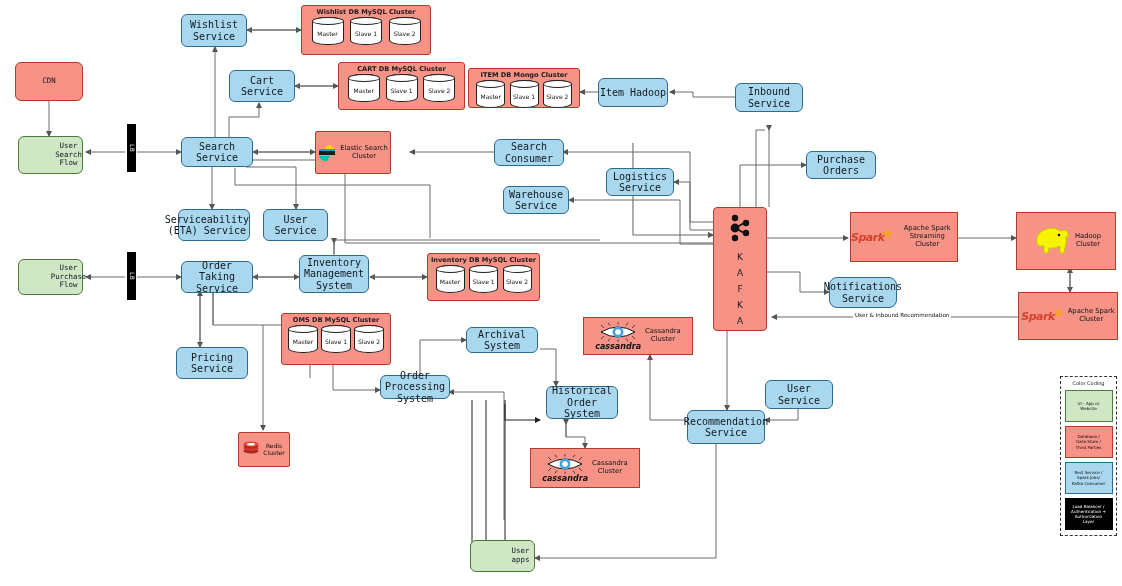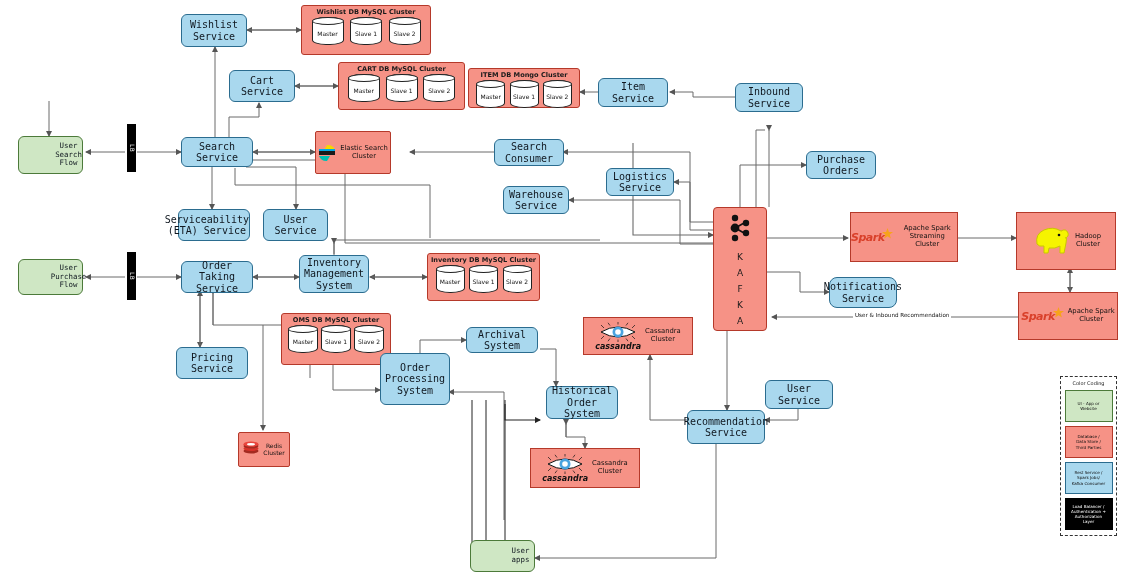--- a/index.html
+++ b/index.html
@@ -168,20 +168,23 @@
       <path d="M505,548 L505,400" stroke="#222"></path>
     </g>
     <g fill="none" stroke="#222" stroke-width="1.1">
       <path d="M486,545 L486,556" marker-end="url(#ahb)"></path>
       <path d="M505,545 L505,556" marker-end="url(#ahb)"></path>
       <path d="M505,404 L505,420 L540,420" marker-end="url(#ahb)"></path>
       <path d="M633,143 L633,235 L713,235" marker-end="url(#ah)" stroke="#6b6b6b"></path>
     </g>
   </svg>
 
+  <div class="node db" style="left:15px;top:62px;width:68px;height:39px;">
+    <span>CDN</span>
+  </div>
 
   <div class="node ui" style="left:18px;top:136px;width:65px;height:38px;white-space:pre-line;">
     <span>User Search
 Flow</span>
   </div>
 
   <div class="node lb" style="left:127px;top:124px;width:9px;height:48px;">
     <span>LB</span>
   </div>
 
@@ -237,21 +240,21 @@
       <div class="cyl" style="width:27px">
           <span>Slave 1</span>
         </div>
       <div class="cyl" style="width:27px">
           <span>Slave 2</span>
         </div>
     </div>
   </div>
 
   <div class="node svc" style="left:598px;top:78px;width:70px;height:29px;">
-    <span>Item Service</span>
+    <span>Item Hadoop</span>
   </div>
 
   <div class="node svc" style="left:735px;top:83px;width:68px;height:29px;">
     <span>Inbound Service</span>
   </div>
 
   <div class="logobox" style="left:315px;top:131px;width:76px;height:43px;border-radius:2px;">
     <span style="display:inline-block;width:18px;height:18px;position:relative;">
       <svg width="18" height="18" viewBox="0 0 18 18">
         <path d="M9 1 A8 8 0 0 1 17 6 L6 6 Z" fill="#f5d800"></path>
@@ -356,21 +359,21 @@
       </svg>
     </span>
     <span class="lbl" style="white-space:pre-line;font-size:6px;">Redis
 Cluster</span>
   </div>
 
   <div class="node svc" style="left:466px;top:327px;width:72px;height:26px;">
     <span>Archival System</span>
   </div>
 
-  <div class="node svc" style="left:380px;top:353px;width:70px;height:52px;white-space:pre-line;">
+  <div class="node svc" style="left:380px;top:375px;width:70px;height:24px;white-space:pre-line;">
     <span>Order
 Processing
 System</span>
   </div>
 
   <div class="node svc" style="left:530px;top:386px;width:72px;height:33px;white-space:pre-line;margin-left:16px;">
     <span>Historical Order
 System</span>
   </div>
 

